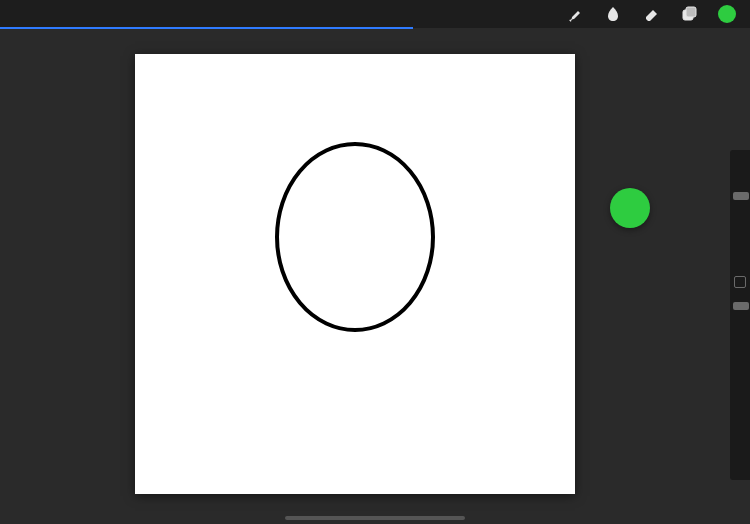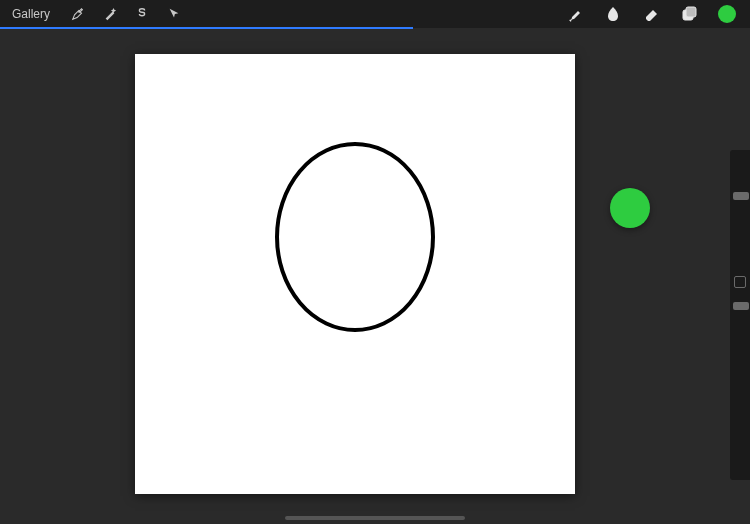--- a/index.html
+++ b/index.html
@@ -137,43 +137,20 @@
     width: 180px;
     height: 4px;
     background: #555;
     border-radius: 2px;
   }
 </style>
 </head>
 <body>
 
 <div class="topbar">
-  <div class="topbar-left">
-    <span class="gallery-link">Gallery</span>
-    <span class="tool-icon">
-      <svg viewBox="0 0 16 16">
-          <path d="M13 3l-1-1-3 3v1h1l3-3zM4 9l-2 5 5-2 5-5-3-3-5 5z" fill="none" stroke-width="1.2"></path>
-        </svg>
-    </span>
-    <span class="tool-icon">
-      <svg viewBox="0 0 16 16">
-          <path d="M3 13L11 5l2 2-8 8-2-2zM12 1l1 2 2 1-2 1-1 2-1-2-2-1 2-1 1-2z" fill="#c8c8c8" stroke="none"></path>
-        </svg>
-    </span>
-    <span class="tool-icon">
-      <svg viewBox="0 0 16 16">
-          <path d="M11 4c0-1-1-2-3-2s-3 1-3 2 1 2 3 2 3 1 3 2-1 2-3 2-3-1-3-2" fill="none" stroke-width="1.5"></path>
-        </svg>
-    </span>
-    <span class="tool-icon">
-      <svg viewBox="0 0 16 16">
-          <path d="M3 2l10 5-4 1-1 4-5-10z" fill="#c8c8c8" stroke="none"></path>
-        </svg>
-    </span>
-  </div>
   <div class="topbar-right">
     <span class="right-icon">
       <svg viewBox="0 0 18 18" width="18" height="18">
           <path d="M3 15c2 0 3-1 3-3l6-6 2 2-6 6c-2 0-3 1-3 3l-2-2z" fill="#e6e6e6" stroke="none"></path>
         </svg>
     </span>
     <span class="right-icon">
       <svg viewBox="0 0 18 18" width="18" height="18">
           <path d="M9 2c-3 3-5 6-5 9 0 3 2 5 5 5s5-2 5-5c0-3-2-6-5-9z" fill="#e6e6e6" stroke="none"></path>
         </svg>

